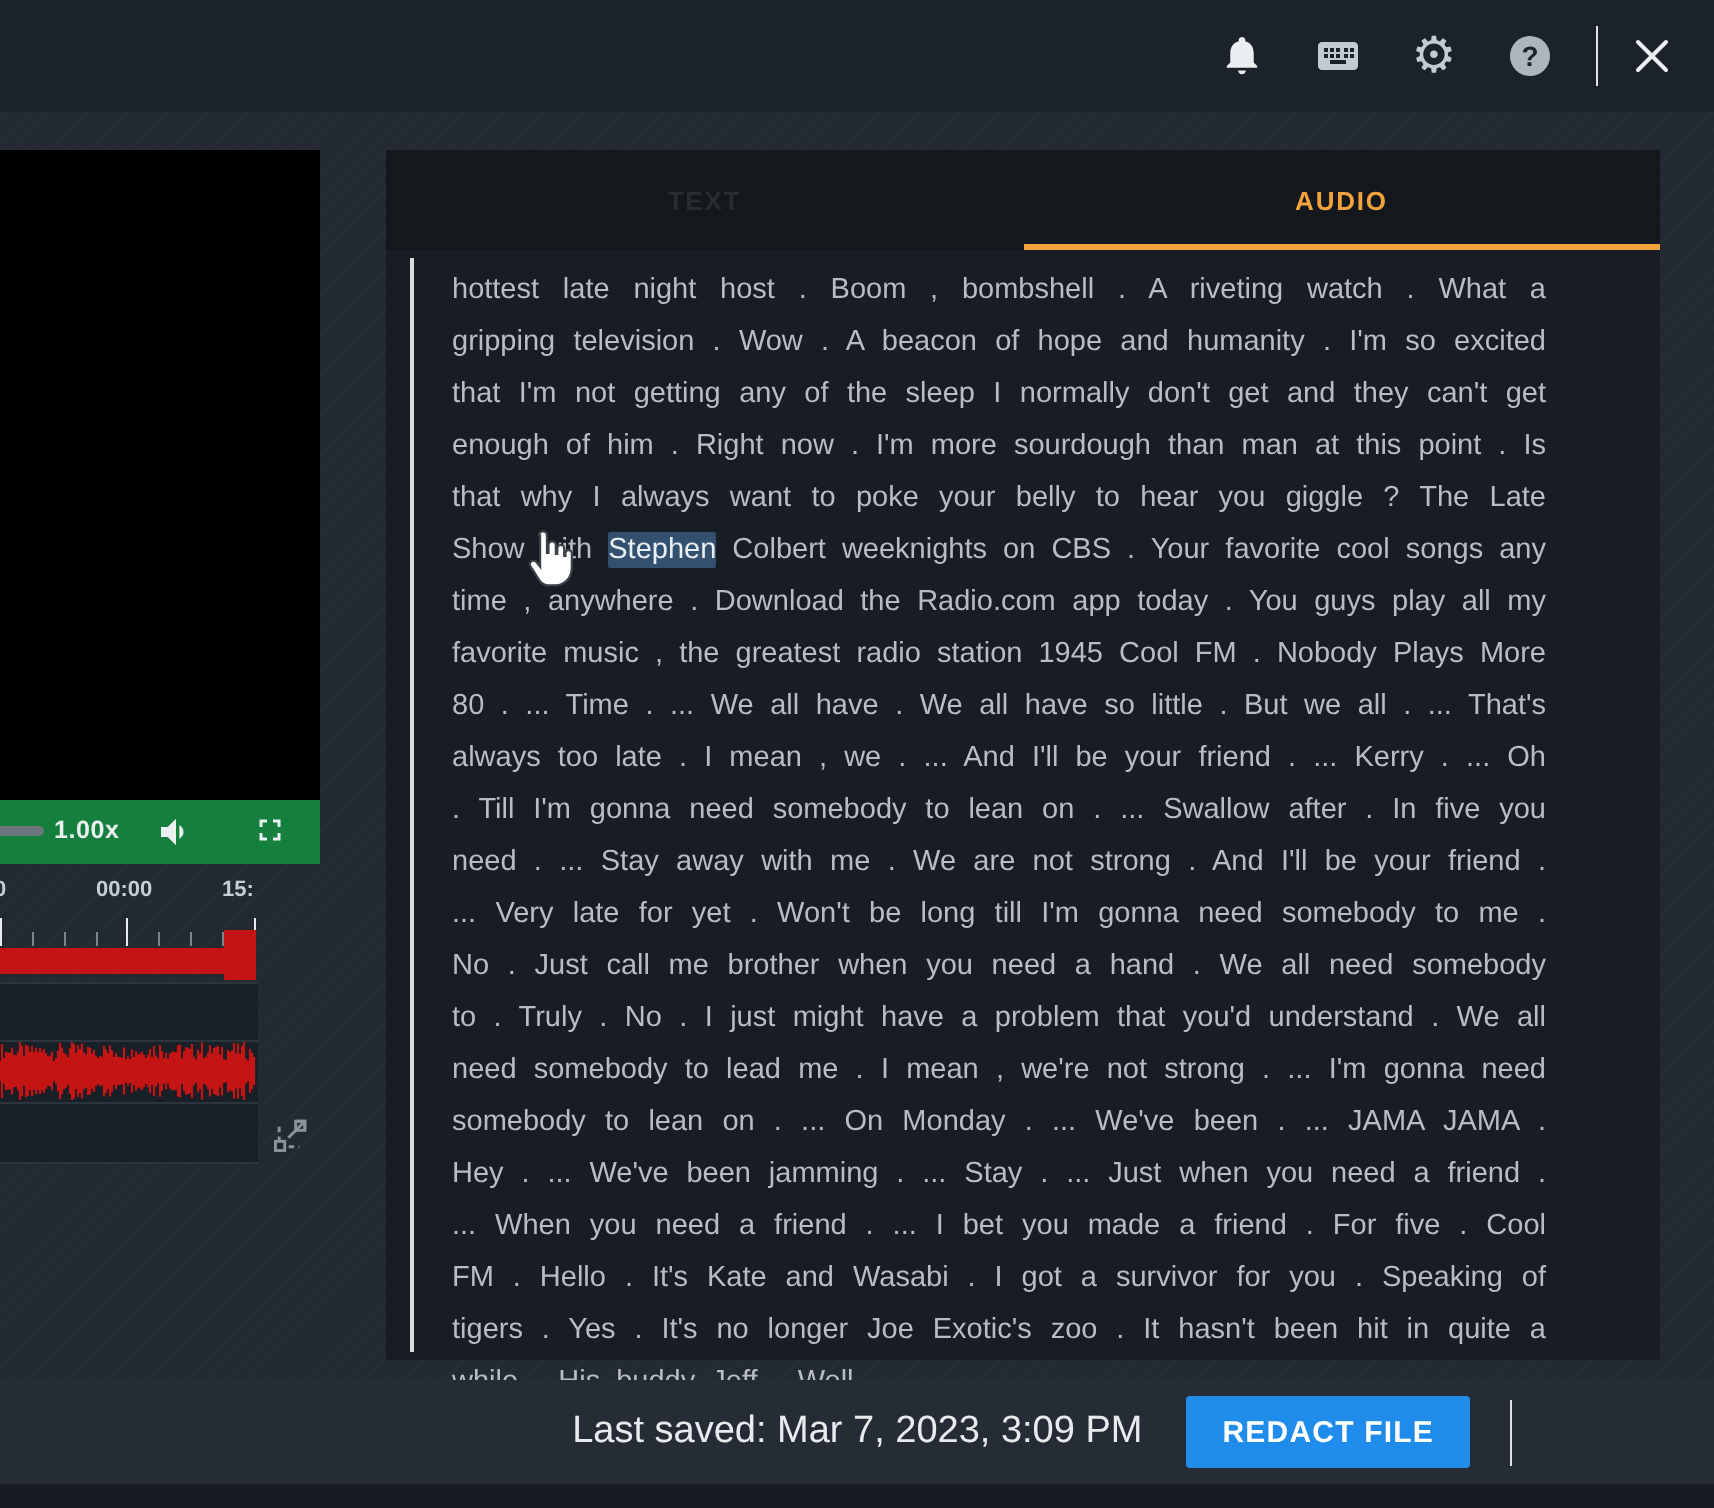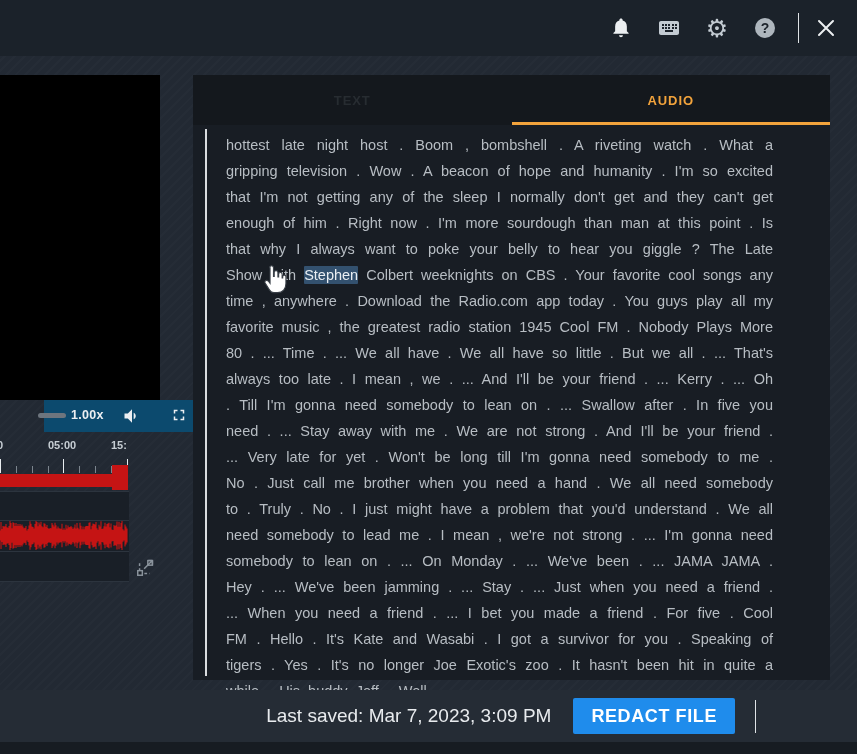--- a/index.html
+++ b/index.html
@@ -13,21 +13,21 @@
   }
   
   .topbar { position:absolute; left:0; top:0; width:857px; height:56px; background:#1b222a;
             display:flex; align-items:center; justify-content:flex-end; }
   .topbar .icon-btn { width:34px; height:34px; display:flex; align-items:center; justify-content:center;
             margin-right:14px; cursor:pointer; }
   .topbar .divider { width:1px; height:30px; background:#dfe3e6; margin:0 10px 0 2px; }
   .gear-glyph { font-size:25px; color:#c3cbd2; line-height:1; }
   
   .video { position:absolute; left:0; top:75px; width:160px; height:325px; background:#000; }
-  .controlbar { position:absolute; left:0; top:400px; width:160px; height:32px; background:#0c4a6e;margin-left:44px; }
+  .controlbar { position:absolute; left:0; top:400px; width:160px; height:32px; background:#15803d; }
   .seek-dash { position:absolute; left:-6px; top:13px; width:28px; height:5px; border-radius:3px; background:#6d757e; }
   .speed { position:absolute; left:27px; top:8px; font-size:12.5px; font-weight:bold; color:#eceff2; letter-spacing:0.3px; }
   .vol { position:absolute; left:78px; top:6px; }
   .fullscreen { position:absolute; left:126px; top:6px; }
   
   .tl-label { position:absolute; font-size:11px; font-weight:bold; color:#c6cdd3; top:439px; }
   .ruler { position:absolute; left:0; top:455px; width:132px; height:18px; }
   .tick { position:absolute; bottom:0; width:1px; background:#aab2b9; }
   .tick.major { height:14px; background:#e8ecef; }
   .tick.minor { height:7px; background:#7c858e; }
@@ -55,21 +55,21 @@
   .v-scrollbar { position:absolute; left:12px; top:4px; width:2px; height:547px; background:#d9dcdf; }
   .hand-cursor { position:absolute; left:258px; top:264px; z-index:9; pointer-events:none; }
   
   .footer { position:absolute; left:0; top:690px; width:857px; height:52px; background:#252c35;
             display:flex; align-items:center; justify-content:flex-end; padding-right:122px; }
   .last-saved { font-size:19px; color:#e8ebee; margin-right:22px; }
   .save-btn { height:36px; padding:0 18px; background:transparent; border:1px solid #596068; border-radius:2px;
               color:#dde2e6; font-size:13px; font-weight:bold; letter-spacing:0.6px;
               font-family:"Liberation Sans", sans-serif; cursor:pointer; margin-right:13px; }
   .redact-btn { height:36px; padding:0 18px; background:#1f8cec; border:none; border-radius:2px;
-              color:#ffffff; font-size:18px; font-weight:bold; letter-spacing:0.6px;
+              color:#ffffff; font-size:15px; font-weight:bold; letter-spacing:0.6px;
               font-family:"Liberation Sans", sans-serif; cursor:pointer; }
   .footer-caret { position:absolute; left:755px; top:700px; width:1px; height:33px; background:#dfe3e6; }
   .bottomstrip { position:absolute; left:0; top:742px; width:857px; height:12px; background:#171c22; }
 </style>
 </head>
 <body>
 
 <div class="topbar">
   <div class="icon-btn">
     <svg width="22" height="22" viewBox="0 0 24 24">
@@ -109,21 +109,21 @@
       </svg>
   </div>
   <div class="fullscreen">
     <svg width="18" height="18" viewBox="0 0 24 24">
         <path fill="#eceff2" d="M7 14H5v5h5v-2H7v-3zm-2-4h2V7h3V5H5v5zm12 7h-3v2h5v-5h-2v3zM14 5v2h3v3h2V5h-5z"></path>
       </svg>
   </div>
 </div>
 
 <div class="tl-label" style="left:-3px;">0</div>
-<div class="tl-label" style="left:48px;">05:00</div>
+<div class="tl-label" style="left:48px;">00:00</div>
 <div class="tl-label" style="left:111px;">15:</div>
 <div class="ruler" id="ruler">
     <div class="tick major" style="left: 0px;"></div>
     <div class="tick major" style="left: 63px;"></div>
     <div class="tick major" style="left: 127px;"></div>
     <div class="tick minor" style="left: 16px;"></div>
     <div class="tick minor" style="left: 32px;"></div>
     <div class="tick minor" style="left: 48px;"></div>
     <div class="tick minor" style="left: 79px;"></div>
     <div class="tick minor" style="left: 95px;"></div>

